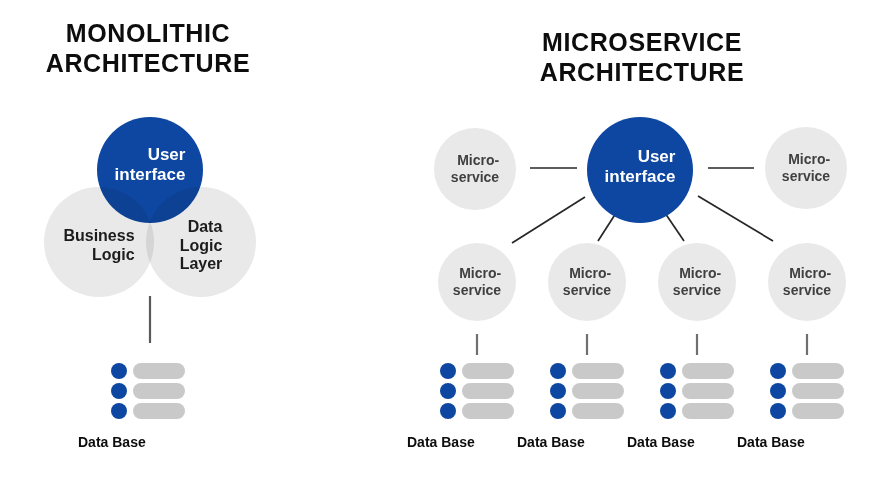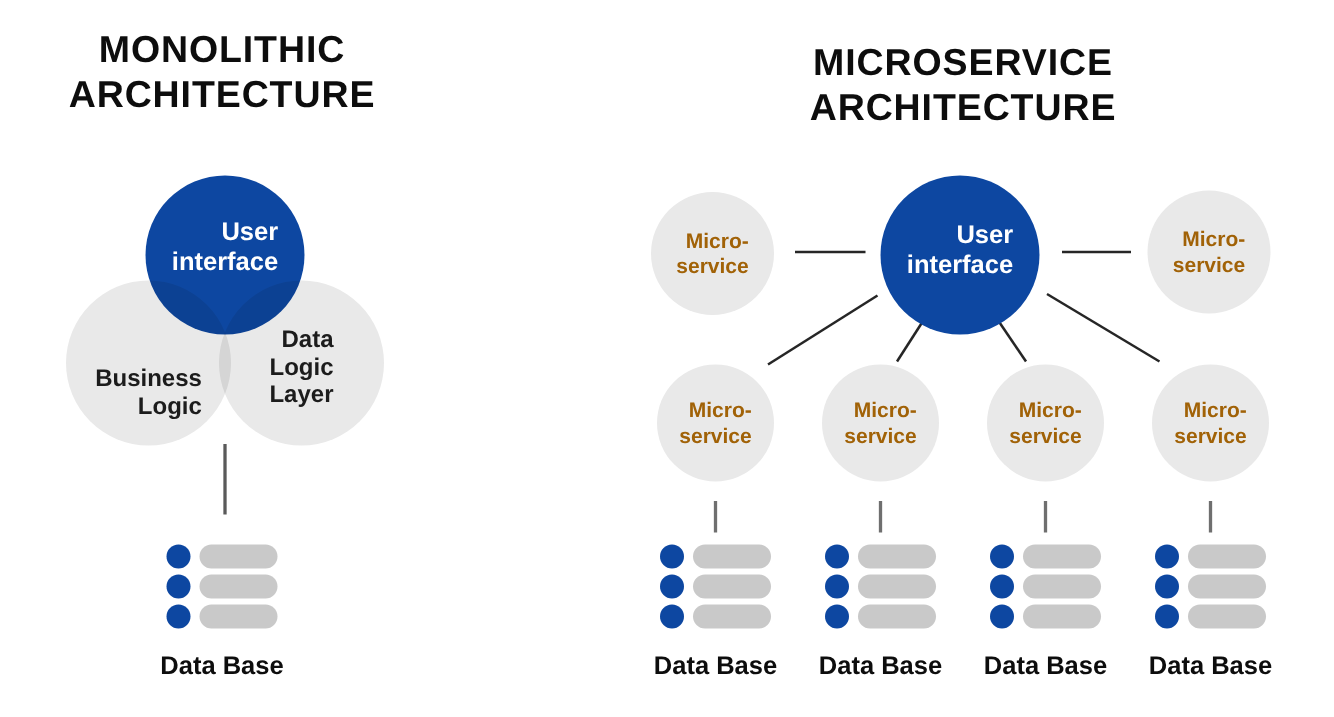--- a/index.html
+++ b/index.html
@@ -15,28 +15,28 @@
   .circle{position:absolute;border-radius:50%;}
   .blend{mix-blend-mode:multiply;}
   .blue{background:#0d47a1;}
   .gray{background:#e9e9e9;}
   .clabel{
     position:absolute;display:flex;align-items:center;justify-content:center;
     text-align:right;white-space:pre-line;pointer-events:none;
   }
   .ui-label{color:#ffffff;font-size:17px;font-weight:600;line-height:1.18;}
   .venn-label{color:#1c1c1c;font-size:16px;font-weight:600;line-height:1.18;}
-  .micro-label{color:#a16207;font-size:14px;font-weight:600;line-height:1.25;}
+  .micro-label{color:#404040;font-size:14px;font-weight:600;line-height:1.25;}
   .db{position:absolute;display:flex;flex-direction:column;gap:4px;width:74px;}
   .db-row{display:flex;align-items:center;gap:6px;height:16px;}
   .db-dot{width:16px;height:16px;border-radius:50%;background:#0d47a1;flex:0 0 auto;}
   .db-bar{width:52px;height:16px;border-radius:8px;background:#c9c9c9;flex:0 0 auto;}
   .db-label{
-    position:absolute;width:140px;text-align:center;
-    font-size:17px;font-weight:bold;color:#0d0d0d;
+    position:absolute;width:140px;
+    font-size:14px;font-weight:bold;color:#0d0d0d;
   }
   svg.connectors{position:absolute;left:0;top:0;width:889px;height:478px;}
 </style>
 </head>
 <body>
 
 <div class="canvas">
 
   <svg class="connectors" viewBox="0 0 889 478" aria-hidden="true">
     <line x1="150" y1="296" x2="150" y2="343" stroke="#5a5a5a" stroke-width="2.2"></line>
@@ -57,21 +57,21 @@
       <div>MONOLITHIC</div>
       <div>ARCHITECTURE</div>
     </div>
 
     <div class="circle gray blend" style="left:44px;top:187px;width:110px;height:110px;"></div>
     <div class="circle gray blend" style="left:146px;top:187px;width:110px;height:110px;"></div>
     <div class="circle blue blend" style="left:97px;top:117px;width:106px;height:106px;"></div>
 
     <div class="clabel ui-label" style="left:97px;top:112px;width:106px;height:106px;">User
 interface</div>
-    <div class="clabel venn-label" style="left:44px;top:208px;width:110px;height:110px;">Business
+    <div class="clabel venn-label" style="left:44px;top:191px;width:110px;height:110px;">Business
 Logic</div>
     <div class="clabel venn-label" style="left:146px;top:191px;width:110px;height:110px;">Data
 Logic
 Layer</div>
 
     <div class="db" style="left:111px;top:363px;">
       <div class="db-row">
           <span class="db-dot"></span>
           <span class="db-bar"></span>
         </div>

